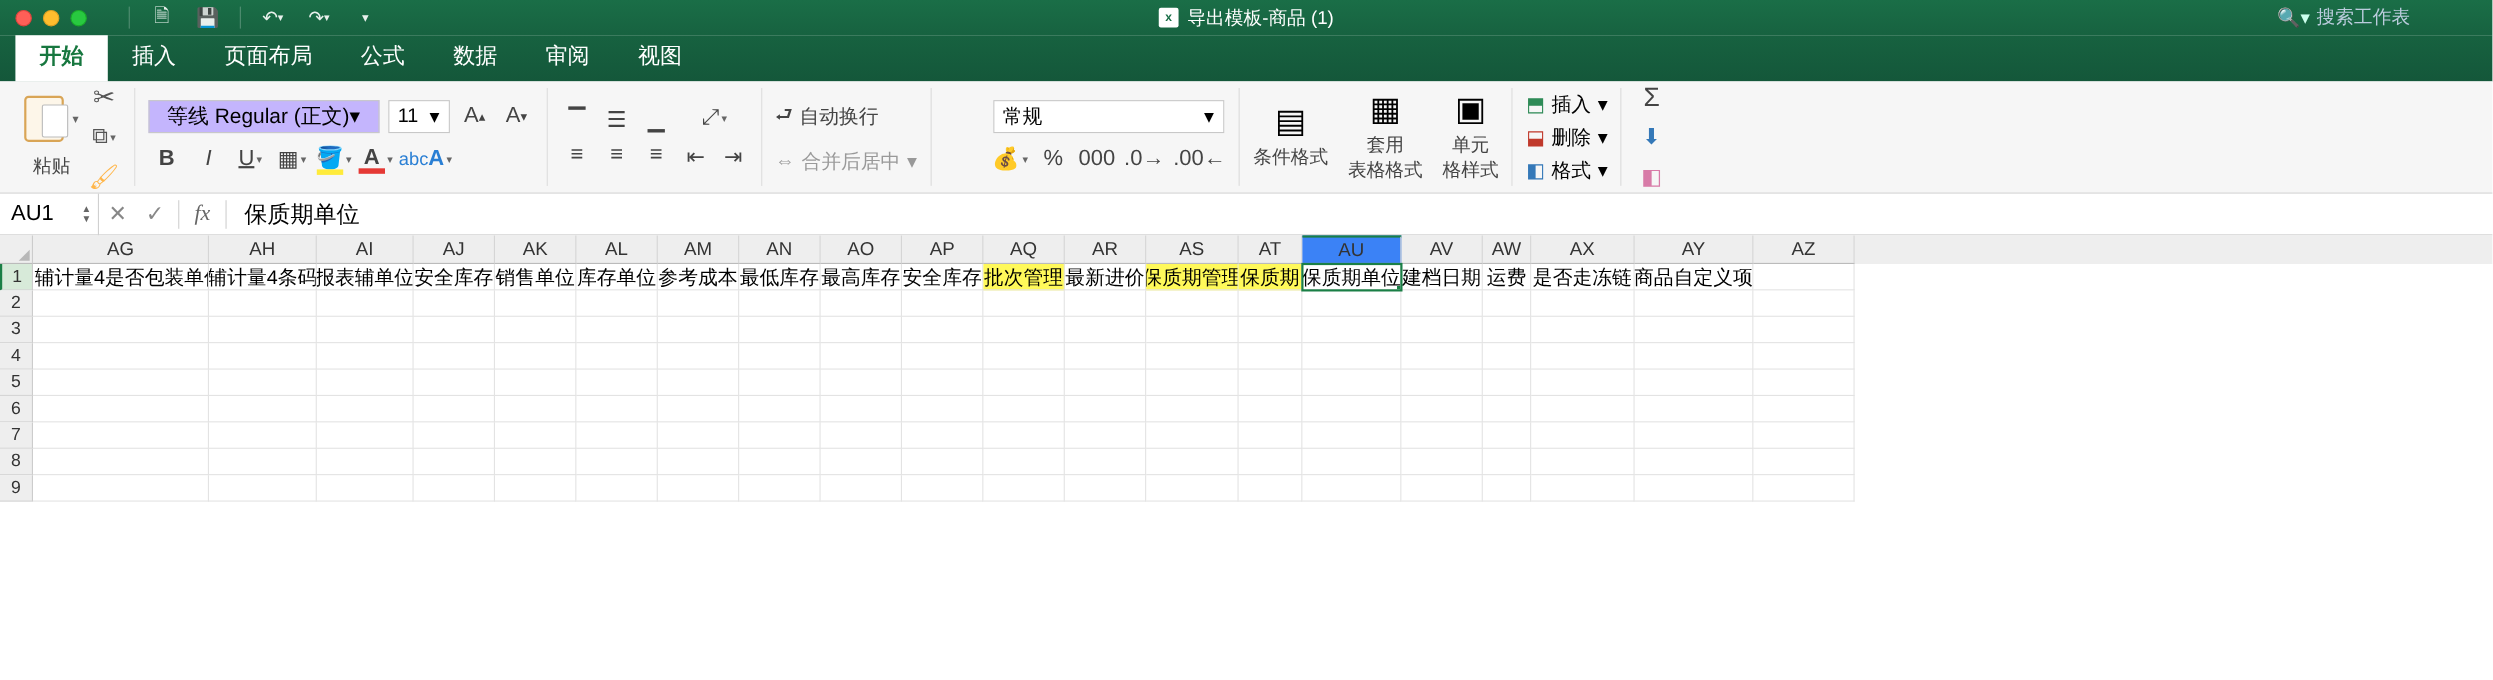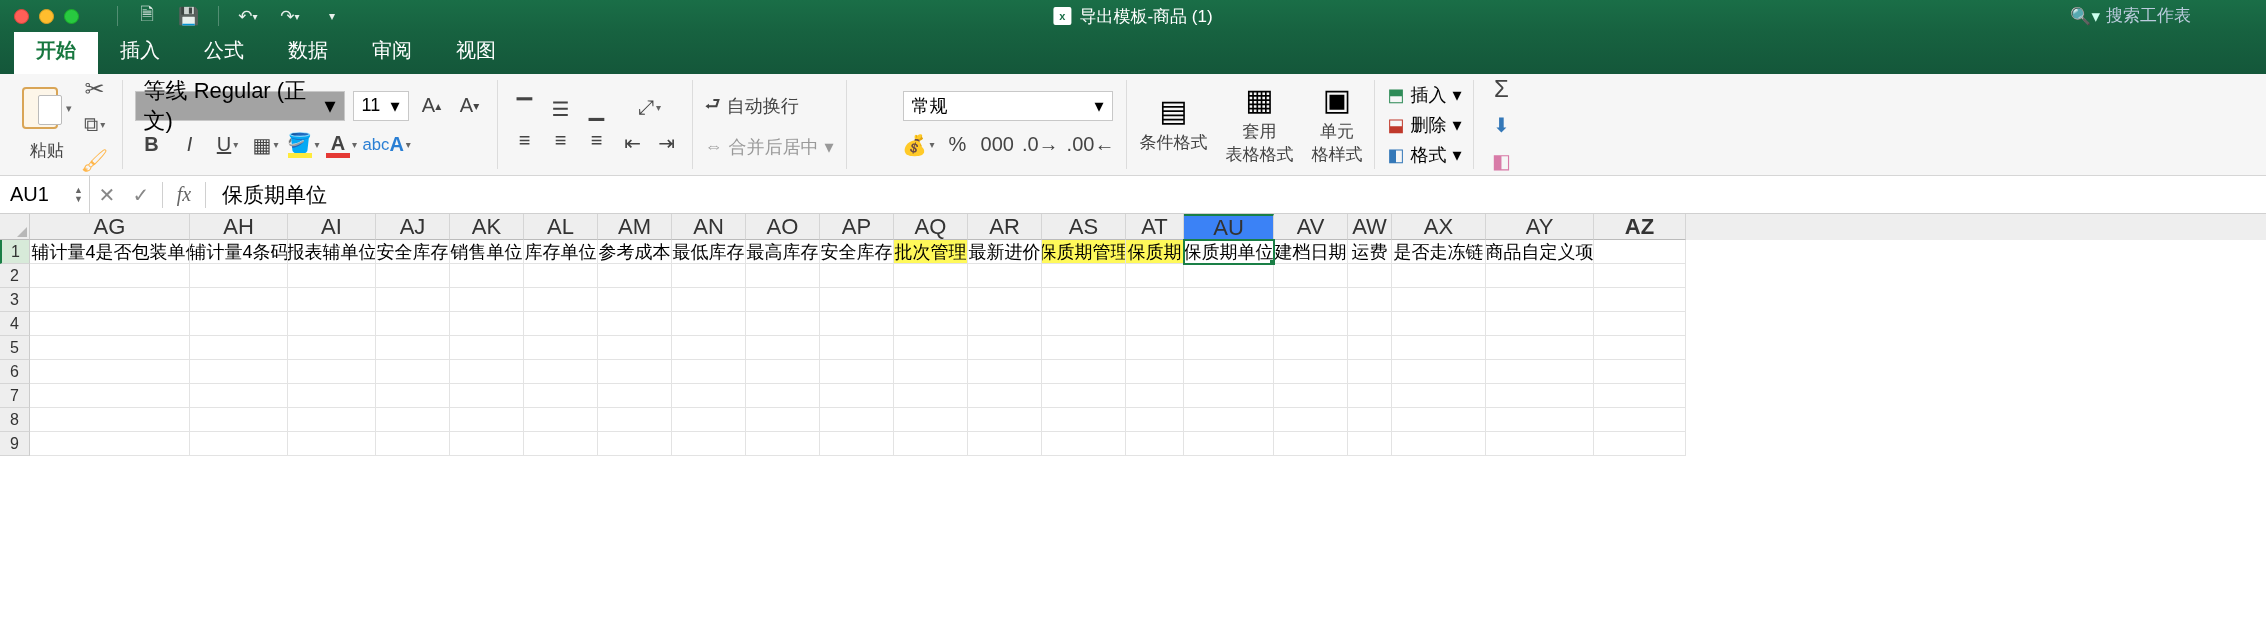--- a/index.html
+++ b/index.html
@@ -34,21 +34,21 @@
   .gcol { display:flex; flex-direction:column; gap:8px; justify-content:center; }
   .rbtn { display:flex; align-items:center; justify-content:center; min-width:30px; height:28px; cursor:pointer; color:#444; font-size:20px; }
   .rbtn.small{min-width:26px;height:26px;}
   .rbtn .dd{font-size:10px;margin-left:2px;color:#666;}
   .big-label { font-size:17px; color:#444; text-align:center; margin-top:2px;}
   .paste-ic{width:36px;height:42px;border:2px solid #d9a556;border-radius:4px;position:relative;background:#fdf6e9;}
   .paste-ic::before{content:"";position:absolute;top:6px;right:-6px;width:22px;height:28px;background:#fff;border:1px solid #bbb;border-radius:2px;}
   .scissors{color:#555;font-size:24px;}
   .copy-ic{font-size:20px;color:#555;}
   .brush{font-size:22px;color:#ffb64a;}
-  .font-name { width:210px; height:30px; border:1px solid #c8c8c8; background:#a3a3a3; display:flex; align-items:center; padding:0 8px; font-size:22px; cursor:pointer; justify-content:center;}
+  .font-name { width:210px; height:30px; border:1px solid #c8c8c8; background:#c4b5fd; display:flex; align-items:center; padding:0 8px; font-size:19px; cursor:pointer; justify-content:center;}
   .font-size { width:56px; height:30px; border:1px solid #c8c8c8; background:#fff; display:flex; align-items:center; padding:0 8px; font-size:18px; cursor:pointer; justify-content:space-between;}
   .biu { display:flex; gap:4px; }
   .biu .rbtn{min-width:34px;font-size:20px;}
   .color-sw{display:flex;flex-direction:column;align-items:center;}
   .color-sw .bar{width:24px;height:5px;margin-top:-2px;}
   .yellow{background:#ffeb3b;}
   .red{background:#e53935;}
   .align-grid{display:grid;grid-template-columns:repeat(3,30px);gap:6px;}
   .merge-row{display:flex;align-items:center;gap:6px;color:#999;font-size:18px;}
   .num-fmt{ width:210px; height:30px; border:1px solid #c8c8c8; background:#fff; display:flex; align-items:center; padding:0 8px; font-size:18px; cursor:pointer; justify-content:space-between;}
@@ -64,21 +64,21 @@
   .fb-btn{width:34px;text-align:center;color:#888;cursor:pointer;font-size:20px;}
   .fx{font-style:italic;font-family:Georgia,serif;color:#666;}
   .fb-sep{width:1px;height:26px;background:#d0d0d0;margin:0 4px;}
   .fb-input{flex:1;padding-left:12px;font-size:21px;}
 
   
   .gridwrap{display:flex;flex-direction:column;}
   .colhdrs{display:flex;height:26px;background:#eee;}
   .corner{width:30px;border-right:1px solid #ccc;border-bottom:1px solid #bbb;background:#eee;position:relative;}
   .corner::after{content:"";position:absolute;right:2px;bottom:2px;border-left:10px solid transparent;border-bottom:10px solid #b8b8b8;}
-  .ch{border-right:1px solid #d5d5d5;border-bottom:1px solid #bbb;display:flex;align-items:center;justify-content:center;font-size:22px;color:#333;cursor:pointer;}
+  .ch{border-right:1px solid #d5d5d5;border-bottom:1px solid #bbb;display:flex;align-items:center;justify-content:center;font-size:17px;color:#333;cursor:pointer;}
   .ch.active{background:#3b82f6;border-top:2px solid #1a7f46;}
   .rows{display:flex;flex-direction:column;}
   .row{display:flex;height:24px;}
   .rh{width:30px;border-right:1px solid #ccc;border-bottom:1px solid #d5d5d5;background:#eee;display:flex;align-items:center;justify-content:center;font-size:16px;color:#333;cursor:pointer;}
   .rh.active{background:#d7ead9;border-left:2px solid #1a7f46;}
   .cell{border-right:1px solid #e3e3e3;border-bottom:1px solid #e3e3e3;display:flex;align-items:center;justify-content:center;font-size:18px;color:#000;overflow:hidden;white-space:nowrap;}
   .row.hdr .cell{font-size:18px;}
   .cell.hi{background:#fff95a;}
   .cell.sel{outline:2px solid #1a7f46;outline-offset:-1px;background:#fff;position:relative;z-index:2;}
   .cell.sel::after{content:"";position:absolute;right:-3px;bottom:-3px;width:6px;height:6px;background:#1a7f46;}
@@ -107,20 +107,21 @@
   </div>
   <div class="search-area">
     <span>🔍▾</span>
     <input placeholder="搜索工作表" style="">
   </div>
 </div>
 
 <div class="tabbar">
   <div class="tab active">开始</div>
   <div class="tab">插入</div>
+  <div class="tab">页面布局</div>
   <div class="tab">公式</div>
   <div class="tab">数据</div>
   <div class="tab">审阅</div>
   <div class="tab">视图</div>
 </div>
 
 <div class="ribbon">
 
   <div class="group">
     <div class="grow">
@@ -325,21 +326,21 @@
         <div class="ch" style="width: 74px;">AP</div>
         <div class="ch" style="width: 74px;">AQ</div>
         <div class="ch" style="width: 74px;">AR</div>
         <div class="ch" style="width: 84px;">AS</div>
         <div class="ch" style="width: 58px;">AT</div>
         <div class="ch active" style="width: 90px;">AU</div>
         <div class="ch" style="width: 74px;">AV</div>
         <div class="ch" style="width: 44px;">AW</div>
         <div class="ch" style="width: 94px;">AX</div>
         <div class="ch" style="width: 108px;">AY</div>
-        <div class="ch" style="width: 92px; font-weight: bold;">AZ</div>
+        <div class="ch" style="width: 92px;">AZ</div>
       </div>
   </div>
   <div class="rows" id="rows">
       <div class="row hdr">
         <div class="rh active">1</div>
         <div class="cell" style="width: 160px; padding-left: 16px;">辅计量4是否包装单位</div>
         <div class="cell" style="width: 98px;">辅计量4条码</div>
         <div class="cell" style="width: 88px;">报表辅单位</div>
         <div class="cell" style="width: 74px;">安全库存</div>
         <div class="cell" style="width: 74px;">销售单位</div>

